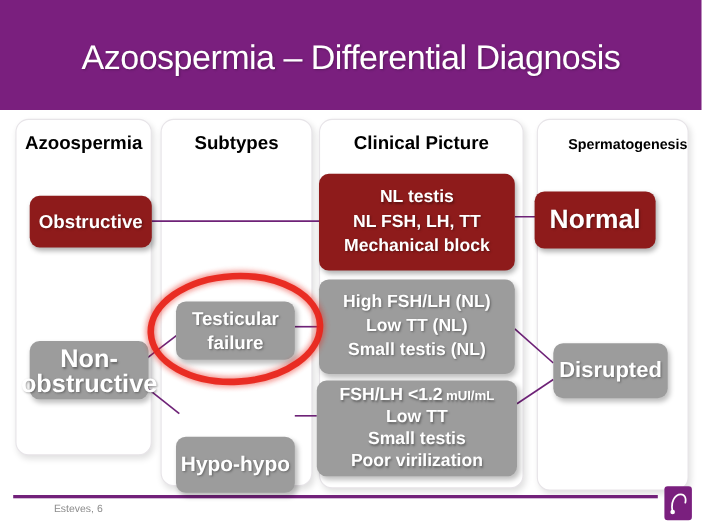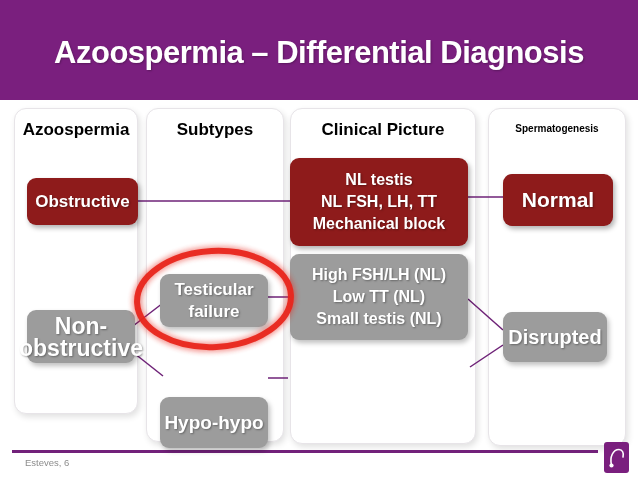--- a/index.html
+++ b/index.html
@@ -6,63 +6,63 @@
   .slide{
     position:relative;width:638px;height:479px;background:#ffffff;overflow:hidden;
     font-family:"Liberation Sans",sans-serif;
   }
   
   .banner{
     position:absolute;left:0;top:0;width:638px;height:100px;background:#7A1F7E;
     display:flex;align-items:center;justify-content:center;
   }
   .banner h1{
-    margin:0;padding-top:6px;color:#ffffff;font-size:31px;font-weight:bold;
+    margin:0;padding-top:6px;color:#ffffff;font-size:31px;font-weight:normal;
     letter-spacing:-0.5px;text-shadow:1px 1px 2px rgba(0,0,0,0.25);white-space:nowrap;
   }
   
   .col{
     position:absolute;top:108px;background:#ffffff;border:1px solid #e7e4e8;
     border-radius:12px;box-shadow:2px 3px 6px rgba(0,0,0,0.12);z-index:0;
   }
   .col-header{
     text-align:center;padding-top:11px;font-weight:bold;color:#000000;
   }
   #col-azoospermia{left:14px;width:122px;height:304px;}
   #col-subtypes{left:146px;width:136px;height:332px;}
   #col-clinical{left:290px;width:184px;height:334px;}
   #col-spermatogenesis{left:488px;width:136px;height:336px;}
   #col-azoospermia .col-header,#col-subtypes .col-header,#col-clinical .col-header{font-size:17px;}
-  #col-spermatogenesis .col-header{font-size:10px;padding-top:14px;}
+  #col-spermatogenesis .col-header{font-size:13px;padding-top:14px;text-align:right;}
   
   .connectors{position:absolute;left:0;top:0;z-index:1;pointer-events:none;}
   
   .box{
     position:absolute;z-index:2;border-radius:9px;color:#ffffff;font-weight:bold;
     display:flex;align-items:center;justify-content:center;text-align:center;
     text-shadow:1px 1px 2px rgba(0,0,0,0.35);
   }
   .box.red{background:#8E1B1B;box-shadow:2px 3px 5px rgba(0,0,0,0.30);}
   .box.gray{background:#9C9C9C;box-shadow:2px 3px 5px rgba(0,0,0,0.25);}
   .pre{white-space:pre-line;}
   #box-obstructive{left:27px;top:178px;width:111px;height:47px;font-size:17px;}
   #box-non-obstructive{left:27px;top:310px;width:108px;height:53px;font-size:23px;line-height:22px;}
   #box-testicular-failure{left:160px;top:274px;width:108px;height:53px;font-size:17px;line-height:22px;}
   #box-hypo-hypo{left:160px;top:353px;width:108px;height:51px;font-size:19px;margin-top:44px;}
   #box-clin-obstructive{left:290px;top:158px;width:178px;height:88px;font-size:16px;line-height:22px;}
   #box-clin-testicular{left:290px;top:254px;width:178px;height:86px;font-size:16px;line-height:22px;}
   #box-clin-hypo{left:288px;top:346px;width:182px;height:87px;font-size:16px;line-height:20px;flex-direction:column;}
   #box-clin-hypo .unit{font-size:12px;margin-left:3px;}
-  #box-normal{left:503px;top:174px;width:110px;height:52px;font-size:21px;}
+  #box-normal{left:486px;top:174px;width:110px;height:52px;font-size:24px;}
   #box-disrupted{left:503px;top:312px;width:104px;height:50px;font-size:20px;}
   
   .highlight{position:absolute;left:0;top:0;z-index:3;pointer-events:none;}
   
   .footer-line{position:absolute;left:12px;top:450px;width:586px;height:3px;background:#72217A;z-index:1;}
-  .footer-text{position:absolute;top:457px;font-size:9.5px;color:#8C8C8C;z-index:1;}
+  .footer-text{position:absolute;top:457px;font-size:9.5px;color:#8C8C8C;z-index:1;margin-left:24px;}
   #footer-citation{left:25px;}
   #footer-affiliation{right:42px;text-align:right;}
   .logo{
     position:absolute;left:604px;top:442px;width:25px;height:31px;background:#7A1F7E;
     border-radius:3px;z-index:2;display:flex;align-items:center;justify-content:center;
   }
 </style>
 </head>
 <body>
 
@@ -105,20 +105,26 @@
   <div class="box gray pre" id="box-testicular-failure">Testicular
 failure</div>
   <div class="box gray" id="box-hypo-hypo">Hypo-hypo</div>
 
   <div class="box red pre" id="box-clin-obstructive">NL testis
 NL FSH, LH, TT
 Mechanical block</div>
   <div class="box gray pre" id="box-clin-testicular">High FSH/LH (NL)
 Low TT (NL)
 Small testis (NL)</div>
+  <div class="box gray" id="box-clin-hypo">
+    <div><span>FSH/LH &lt;1.2</span><span class="unit">mUI/mL</span></div>
+    <div class="pre">Low TT
+Small testis
+Poor virilization</div>
+  </div>
 
   <div class="box red" id="box-normal">Normal</div>
   <div class="box gray" id="box-disrupted">Disrupted</div>
 
   <svg class="highlight" width="638" height="479">
     <defs>
       <filter id="glow" x="-30%" y="-30%" width="160%" height="160%">
         <feGaussianBlur stdDeviation="2.5"></feGaussianBlur>
       </filter>
     </defs>

